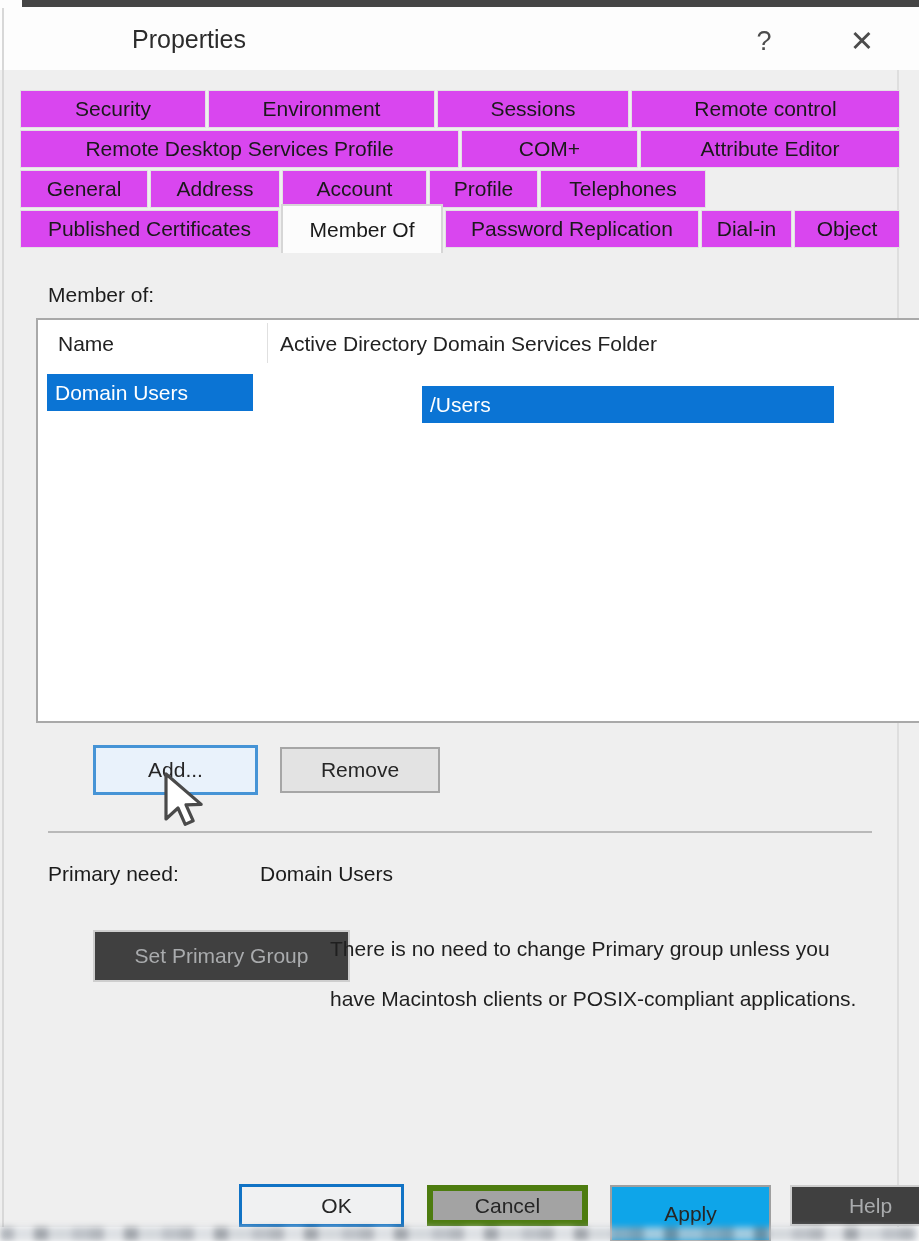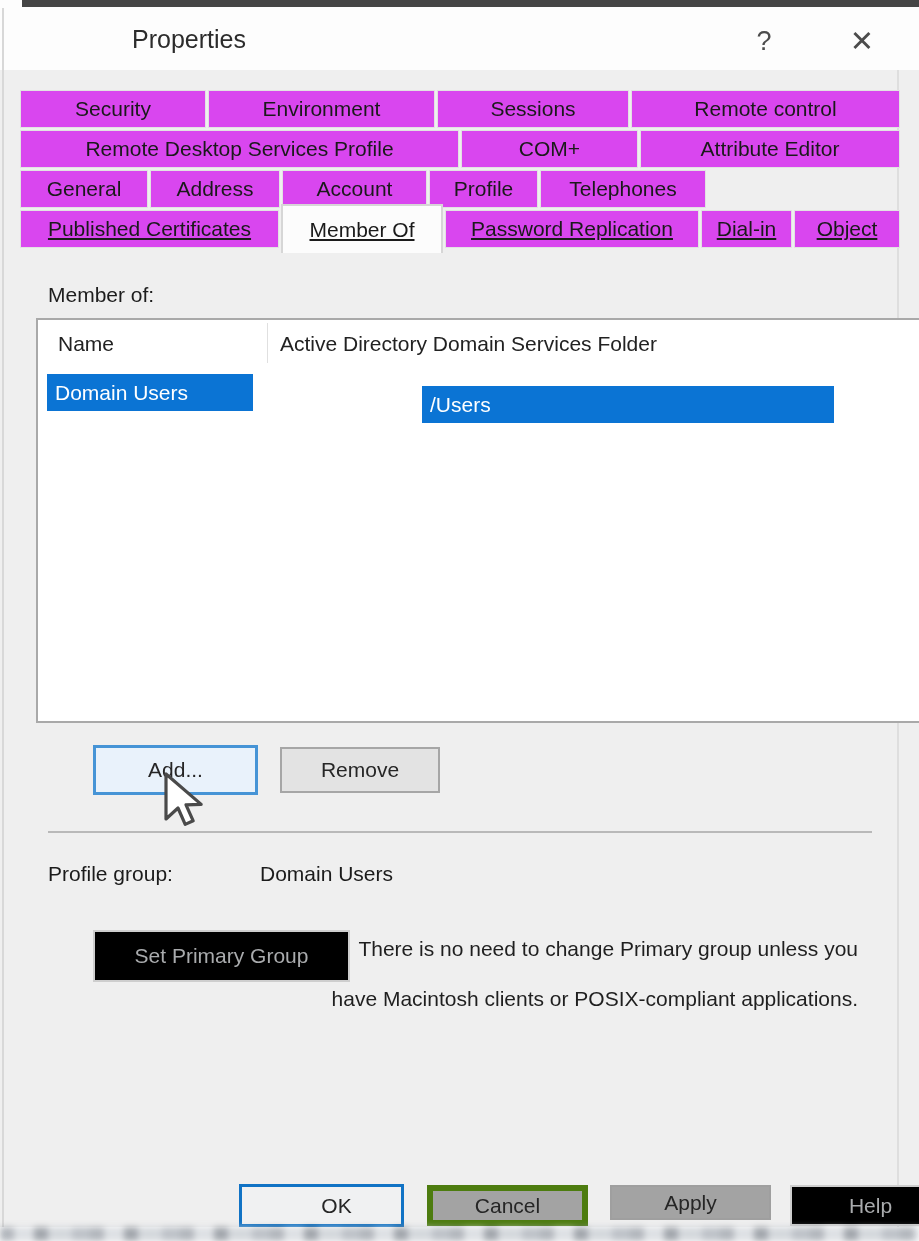--- a/index.html
+++ b/index.html
@@ -1,18 +1,18 @@
 <!DOCTYPE html>
 <html><head>
 <meta charset="utf-8">
 <style>
   * { margin:0; padding:0; box-sizing:border-box; }
   html,body { background:#fff; }
   body { font-family:"Liberation Sans", sans-serif; color:#1b1b1b; }
-  .screen { position:relative; width:919px; height:1241px; background:#fdfdfd; overflow:hidden;text-align:right; }
+  .screen { position:relative; width:919px; height:1241px; background:#fdfdfd; overflow:hidden; }
 
   
   .top-strip { position:absolute; left:22px; right:0; top:0; height:7px; background:#454545; }
   .bottom-strip { position:absolute; left:0; right:0; top:1227px; height:14px;
     background:repeating-linear-gradient(90deg,#9aa0a8 0 14px,#d3d7dc 14px 34px,#858b93 34px 48px,#c7ccd2 48px 72px,#aab0b8 72px 90px);
     filter:blur(3px); opacity:.75; }
 
   
   .titlebar { position:absolute; left:0; top:7px; width:100%; height:63px; background:#fdfdfd; }
   .title { position:absolute; left:132px; top:18px; font-size:25px; color:#2c2c2c; }
@@ -21,21 +21,21 @@
   .cap-help { left:742px; }
   .cap-close { left:840px; font-size:29px; }
 
   
   .dialog-body { position:absolute; left:0; top:70px; width:919px; height:1157px; background:#efefef; }
   .edge-l { position:absolute; left:2px; top:8px; height:1219px; width:2px; background:#d8d8d8; }
   .edge-r { position:absolute; left:897px; top:70px; height:1157px; width:2px; background:#dedede; }
 
   
   .tabrow { position:absolute; left:20px; display:flex; gap:2px; height:38px; }
-  .row1 { top:90px; } .row2 { top:130px; } .row3 { top:170px; } .row4 { top:210px;text-decoration:underline; }
+  .row1 { top:90px; } .row2 { top:130px; } .row3 { top:170px; } .row4 { top:210px; }
   .tab { height:38px; background:#d946ef; border:1px solid #e2e2e2; display:flex; align-items:center;
     justify-content:center; font-size:21px; color:#1a1a1a; cursor:default; }
   .tab.active { height:49px; margin-top:-6px; background:#fcfcfc; border:2px solid #d6d6d6;
     border-bottom:none; z-index:5; }
 
   
   .section-label { position:absolute; left:48px; top:283px; font-size:21px; color:#1d1d1d; }
   .listbox { position:absolute; left:36px; top:318px; width:908px; height:405px; background:#fff;
     border:2px solid #a9a9a9; }
   .col-hdr { position:absolute; top:12px; font-size:21px; color:#222; }
@@ -45,33 +45,33 @@
   .sel-seg { position:absolute; top:54px; height:37px; background:#0b74d4; color:#fff; font-size:21px;
     display:flex; align-items:center; }
   .seg1 { left:9px; width:206px; padding-left:8px; }
   .seg2 { left:384px; width:412px; padding-left:8px;margin-top:12px; }
 
   
   .btn { position:absolute; display:flex; align-items:center; justify-content:center;
     font-size:21px; color:#262626; cursor:default;margin-left:45px; }
   .btn-add { left:48px; top:745px; width:165px; height:50px; background:#e9f2fb; border:3px solid #4694d6; }
   .btn-remove { left:235px; top:747px; width:160px; height:46px; background:#e3e3e3; border:2px solid #a6a6a6; }
-  .btn-disabled { background:#000000; border:2px solid #cecece; color:#a9abad; }
+  .btn-disabled { background:#404040; border:2px solid #cecece; color:#a9abad; }
   .btn-setprimary { left:48px; top:930px; width:257px; height:52px; font-size:21px; }
 
   .hr-divider { position:absolute; left:48px; top:831px; width:824px; height:2px; background:#b9b9b9; }
 
   .pg-label { position:absolute; left:48px; top:862px; font-size:21px; }
   .pg-value { position:absolute; left:260px; top:862px; font-size:21px; }
   .pg-note { position:absolute; left:330px; top:924px; width:528px; font-size:21px; line-height:50px; color:#1f1f1f; }
 
   
   .btn-ok { left:194px; top:1184px; width:165px; height:43px; background:#f0f1f2; border:3px solid #1173c5;padding-left:30px; }
   .btn-cancel { left:382px; top:1185px; width:161px; height:41px; background:#a3a3a3; border:6px solid #4d7c0f; }
-  .btn-apply { left:565px; top:1185px; width:161px; height:35px; background:#a3a3a3; border:2px solid #9f9f9f; }
+  .btn-apply { left:565px; top:1185px; width:161px; height:57px; background:#0ea5e9; border:2px solid #9f9f9f; }
   .btn-help { left:745px; top:1185px; width:161px; height:41px; }
 
   .cursor { position:absolute; left:156px; top:770px; z-index:20; pointer-events:none; }
 </style>
 </head>
 <body>
 
 <div class="screen">
 
   <div class="top-strip"></div>
@@ -120,21 +120,21 @@
     <div class="col-hdr hdr-folder">Active Directory Domain Services Folder</div>
     <div class="sel-seg seg1">Domain Users</div>
     <div class="sel-seg seg2">/Users</div>
   </div>
 
   <div class="btn btn-add">Add...</div>
   <div class="btn btn-remove">Remove</div>
 
   <div class="hr-divider"></div>
 
-  <div class="pg-label">Profile group:</div>
+  <div class="pg-label">Primary need:</div>
   <div class="pg-value">Domain Users</div>
 
   <div class="btn btn-disabled btn-setprimary">Set Primary Group</div>
   <div class="pg-note">There is no need to change Primary group unless you have Macintosh clients or POSIX-compliant applications.</div>
 
   <div class="btn btn-ok">OK</div>
   <div class="btn btn-cancel">Cancel</div>
   <div class="btn btn-apply">Apply</div>
   <div class="btn btn-disabled btn-help">Help</div>
 

